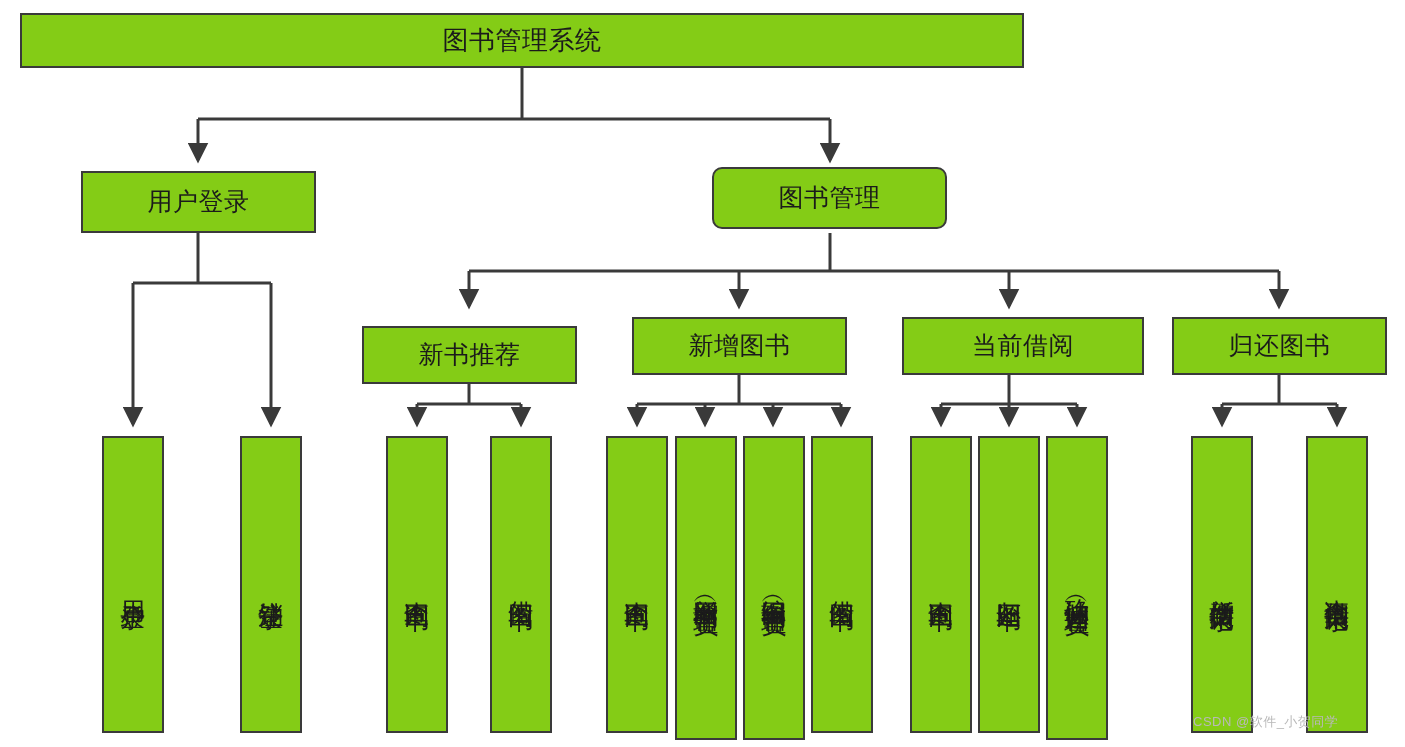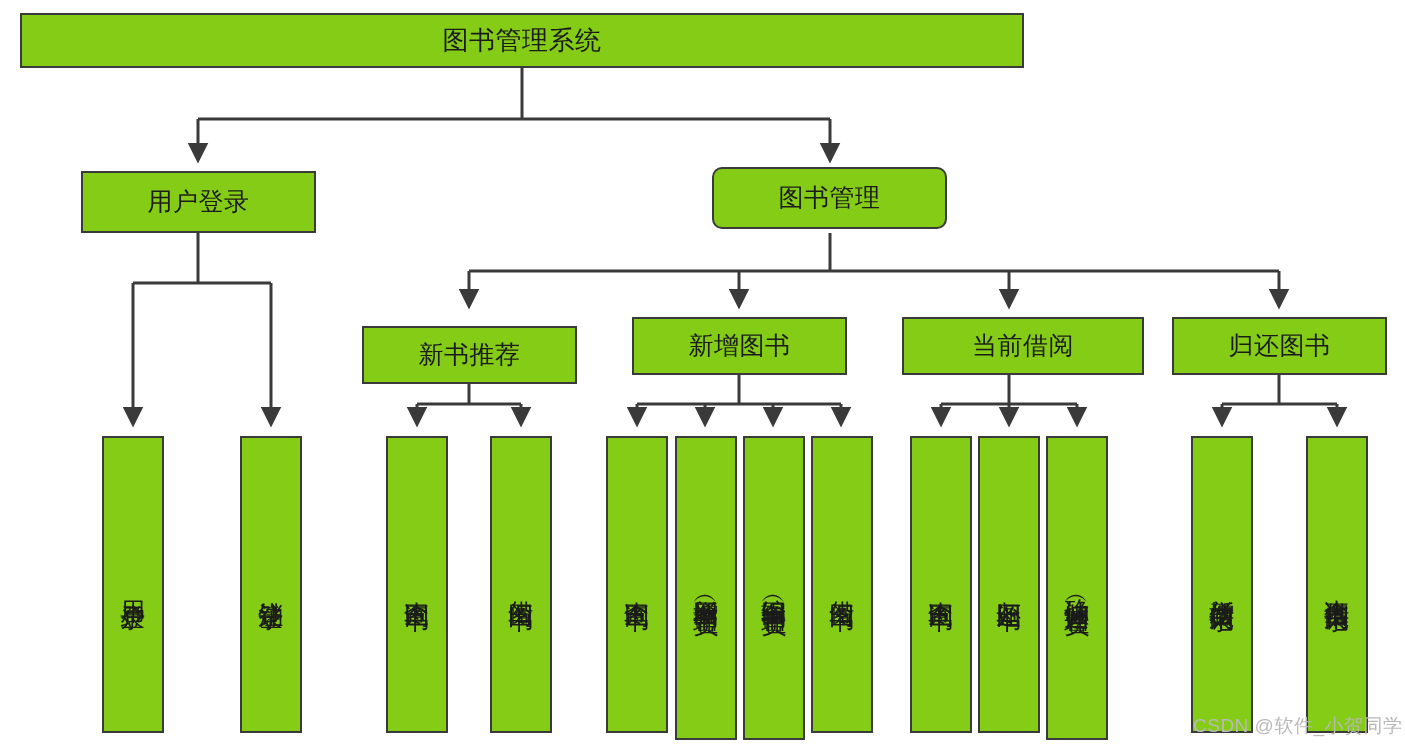--- a/index.html
+++ b/index.html
@@ -52,21 +52,21 @@
     text-orientation: upright;
     font-size: 25px;
     letter-spacing: 2px;
     line-height: 1.05;
   }
   .node.root .label { font-size: 26px; }
   #watermark {
     position: absolute;
     left: 1193px;
     top: 713px;
-    font-size: 19px;
+    font-size: 13px;
     color: #b9b9b9;
     white-space: nowrap;
     letter-spacing: 0.5px;
     pointer-events: none;
   }
 </style>
 </head>
 <body>
 
 <div id="canvas">

